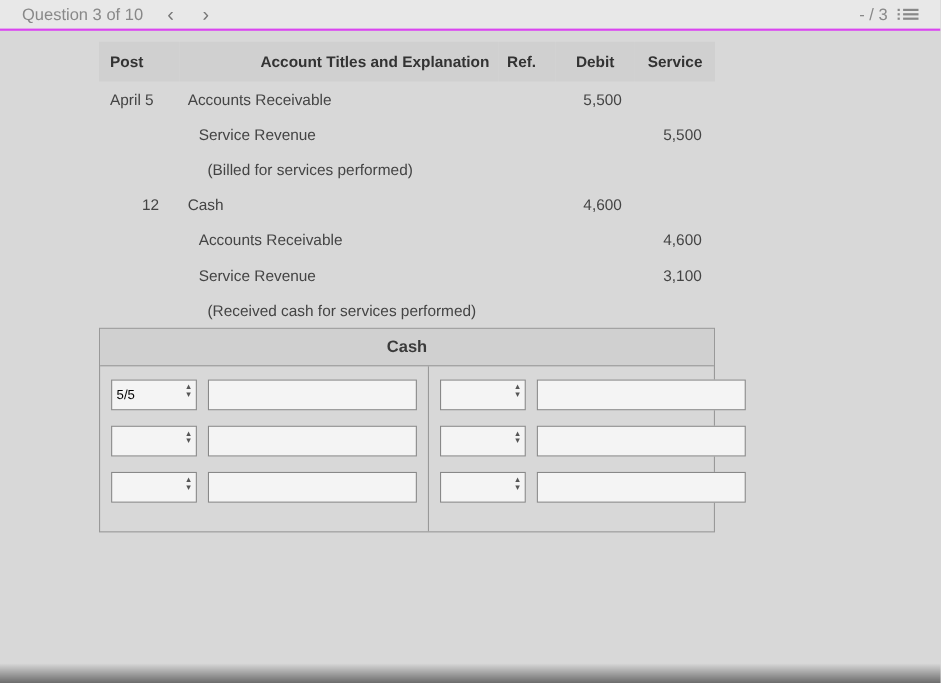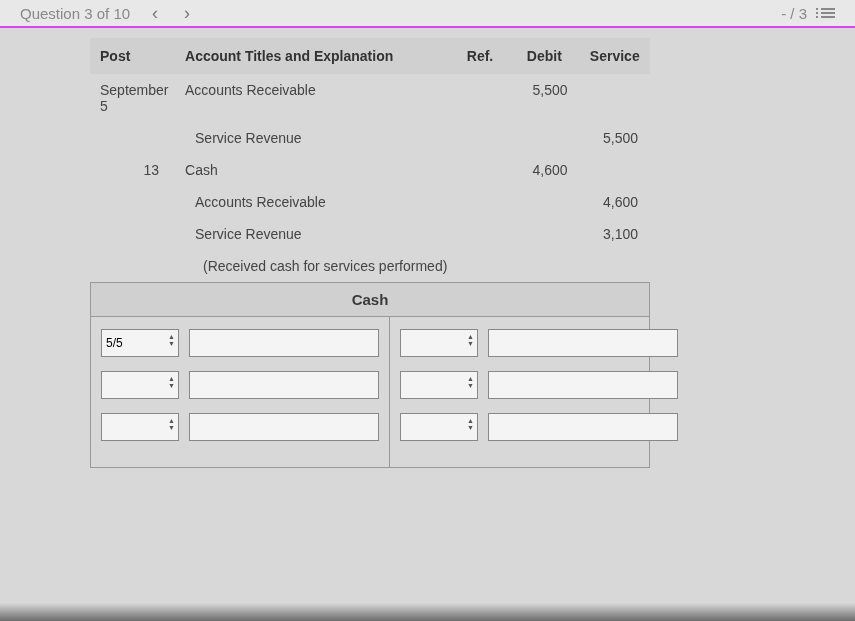--- a/index.html
+++ b/index.html
@@ -37,21 +37,21 @@
     .journal thead tr {
       background: #d0d0d0;
     }
     .journal th {
       text-align: left;
       font-weight: bold;
       padding: 10px 8px;
       color: #333;
     }
     .journal th.date-h { width: 70px; padding-left: 10px; }
-    .journal th.title-h { width: 280px; text-align: left; }
+    .journal th.title-h { width: 280px; text-align: right; }
     .journal th.ref-h { width: 50px; text-align: left; }
     .journal th.debit-h { width: 70px; text-align: center; }
     .journal th.credit-h { width: 70px; text-align: center; }
     .journal td {
       padding: 8px;
       vertical-align: top;
     }
     .journal td.date { padding-left: 10px; }
     .journal td.date-right { text-align: right; padding-right: 18px; }
     .journal td.amt { text-align: right; padding-right: 12px; }
@@ -181,35 +181,42 @@
       <tr>
         <th class="date-h">Post</th>
         <th class="title-h">Account Titles and Explanation</th>
         <th class="ref-h">Ref.</th>
         <th class="debit-h">Debit</th>
         <th class="credit-h">Service</th>
       </tr>
     </thead>
     <tbody id="journal-body">
         <tr>
-          <td class="date">September 5</td>
+          <td class="date">April 5</td>
           <td><span class="" style="display: inline-block;">Accounts Receivable</span></td>
           <td></td>
           <td class="amt">5,500</td>
           <td class="amt"></td>
         </tr>
         <tr>
           <td class="date"></td>
           <td><span class="indent1" style="display: inline-block;">Service Revenue</span></td>
           <td></td>
           <td class="amt"></td>
           <td class="amt">5,500</td>
         </tr>
         <tr>
-          <td class="date date-right">13</td>
+          <td class="date"></td>
+          <td><span class="indent2" style="display: inline-block;">(Billed for services performed)</span></td>
+          <td></td>
+          <td class="amt"></td>
+          <td class="amt"></td>
+        </tr>
+        <tr>
+          <td class="date date-right">12</td>
           <td><span class="" style="display: inline-block;">Cash</span></td>
           <td></td>
           <td class="amt">4,600</td>
           <td class="amt"></td>
         </tr>
         <tr>
           <td class="date"></td>
           <td><span class="indent1" style="display: inline-block;">Accounts Receivable</span></td>
           <td></td>
           <td class="amt"></td>

